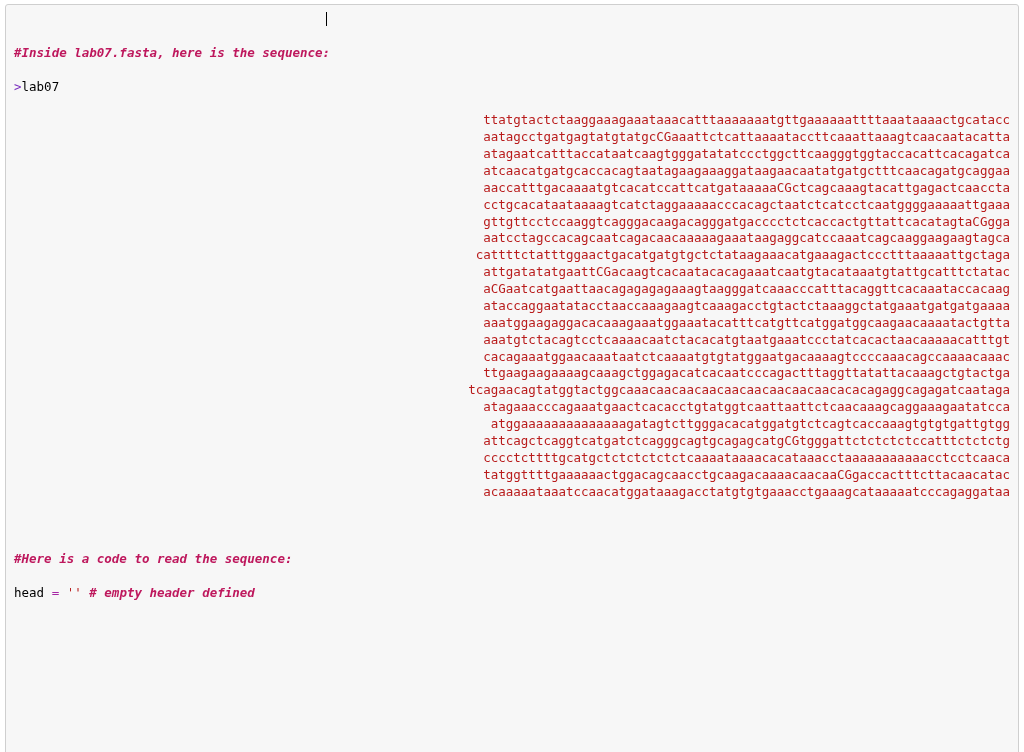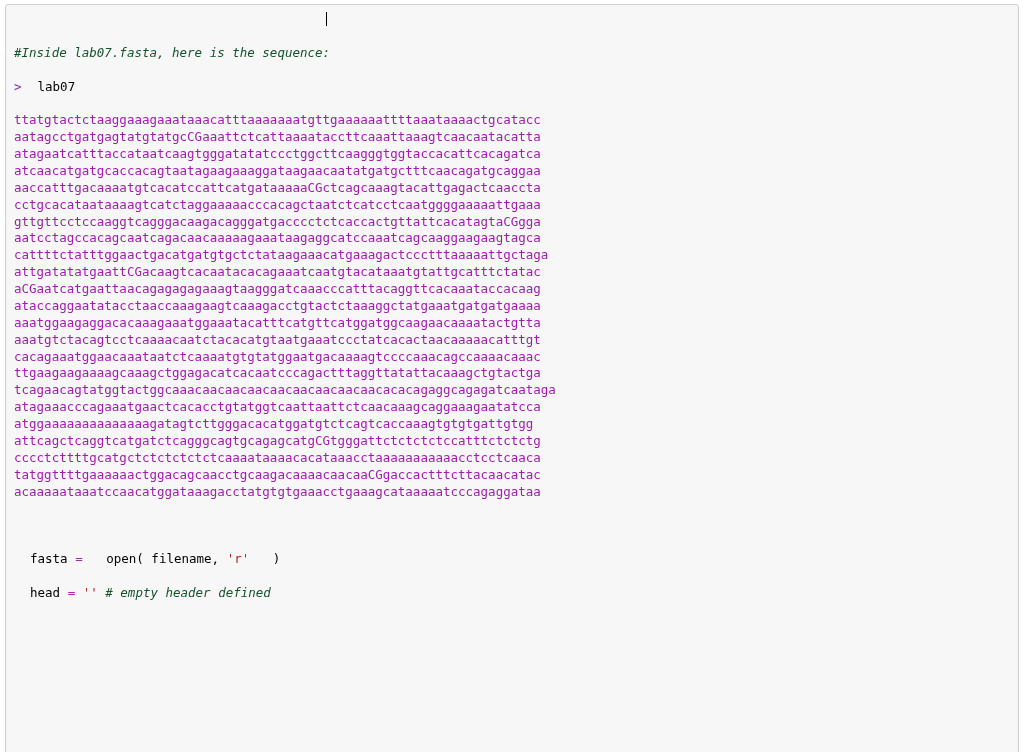--- a/index.html
+++ b/index.html
@@ -24,39 +24,39 @@
   }
   .cursor {
     position: absolute;
     top: 7px;
     left: 320px;
     width: 1px;
     height: 14px;
     background: #000;
   }
   
-  .c   { color: #14532d; font-style: italic; }  
+  .c   { color: #be185d; font-style: italic; font-weight: bold; }  
   .k   { color: #008000; font-weight: bold; }   
   .op  { color: #a626a4; }                       
   .s   { color: #ba2121; }                       
-  .n   { color: #000000; margin-left: 16px; }                       
+  .n   { color: #000000; }                       
   .hdr { color: #7b2fbf; }                       
-  .seq { color: #a21caf; }
+  .seq { color: #b91c1c; text-align: right; }
   .row { display: block; }
 </style>
 </head>
 <body>
 
 <div class="cell">
 <div class="cursor"></div>
 <span class="row"><span class="c">#Inside lab07.fasta, here is the sequence:</span></span>
 <span class="row"><span class="hdr">&gt;</span><span class="n">lab07</span></span>
 <div id="seq-block"><span class="row seq">ttatgtactctaaggaaagaaataaacatttaaaaaaatgttgaaaaaattttaaataaaactgcatacc</span><span class="row seq">aatagcctgatgagtatgtatgcCGaaattctcattaaaataccttcaaattaaagtcaacaatacatta</span><span class="row seq">atagaatcatttaccataatcaagtgggatatatccctggcttcaagggtggtaccacattcacagatca</span><span class="row seq">atcaacatgatgcaccacagtaatagaagaaaggataagaacaatatgatgctttcaacagatgcaggaa</span><span class="row seq">aaccatttgacaaaatgtcacatccattcatgataaaaaCGctcagcaaagtacattgagactcaaccta</span><span class="row seq">cctgcacataataaaagtcatctaggaaaaacccacagctaatctcatcctcaatggggaaaaattgaaa</span><span class="row seq">gttgttcctccaaggtcagggacaagacagggatgacccctctcaccactgttattcacatagtaCGgga</span><span class="row seq">aatcctagccacagcaatcagacaacaaaaagaaataagaggcatccaaatcagcaaggaagaagtagca</span><span class="row seq">cattttctatttggaactgacatgatgtgctctataagaaacatgaaagactccctttaaaaattgctaga</span><span class="row seq">attgatatatgaattCGacaagtcacaatacacagaaatcaatgtacataaatgtattgcatttctatac</span><span class="row seq">aCGaatcatgaattaacagagagagaaagtaagggatcaaacccatttacaggttcacaaataccacaag</span><span class="row seq">ataccaggaatatacctaaccaaagaagtcaaagacctgtactctaaaggctatgaaatgatgatgaaaa</span><span class="row seq">aaatggaagaggacacaaagaaatggaaatacatttcatgttcatggatggcaagaacaaaatactgtta</span><span class="row seq">aaatgtctacagtcctcaaaacaatctacacatgtaatgaaatccctatcacactaacaaaaacatttgt</span><span class="row seq">cacagaaatggaacaaataatctcaaaatgtgtatggaatgacaaaagtccccaaacagccaaaacaaac</span><span class="row seq">ttgaagaagaaaagcaaagctggagacatcacaatcccagactttaggttatattacaaagctgtactga</span><span class="row seq">tcagaacagtatggtactggcaaacaacaacaacaacaacaacaacaacacacagaggcagagatcaataga</span><span class="row seq">atagaaacccagaaatgaactcacacctgtatggtcaattaattctcaacaaagcaggaaagaatatcca</span><span class="row seq">atggaaaaaaaaaaaaaagatagtcttgggacacatggatgtctcagtcaccaaagtgtgtgattgtgg</span><span class="row seq">attcagctcaggtcatgatctcagggcagtgcagagcatgCGtgggattctctctctccatttctctctg</span><span class="row seq">cccctcttttgcatgctctctctctctcaaaataaaacacataaacctaaaaaaaaaaacctcctcaaca</span><span class="row seq">tatggttttgaaaaaactggacagcaacctgcaagacaaaacaacaaCGgaccactttcttacaacatac</span><span class="row seq">acaaaaataaatccaacatggataaagacctatgtgtgaaacctgaaagcataaaaatcccagaggataa</span></div>
 <span class="row"> </span>
-<span class="row"><span class="n">fasta</span><span class="op"> = </span><span class="n">open( filename, </span><span class="s">'r'</span><span class="n"> )</span></span>
+<span class="row"><span class="c">#Here is a code to read the sequence:</span></span>
 <span class="row"><span class="n">head</span><span class="op"> = </span><span class="s">''</span><span class="c"> # empty header defined</span></span>
 
 
 
 
 
 
 
 
 

